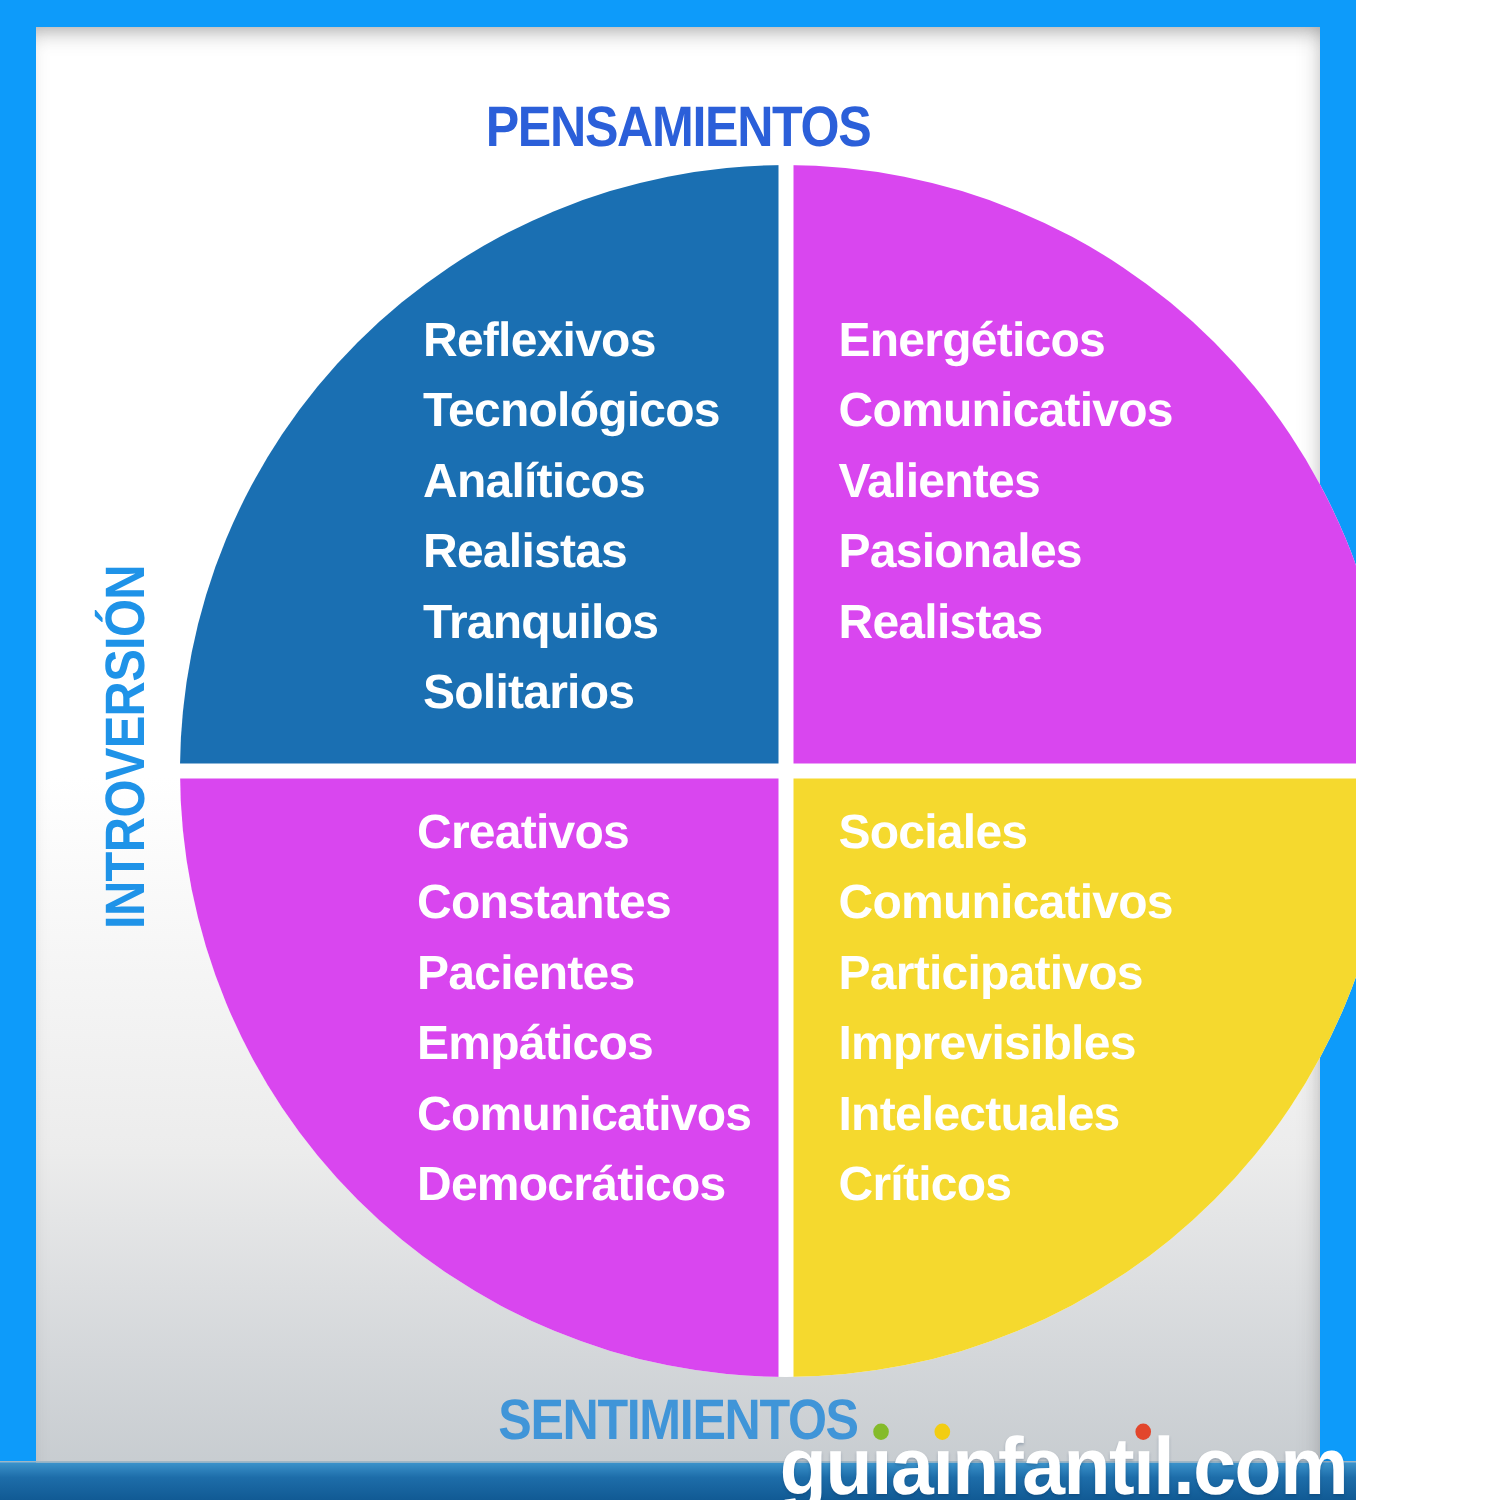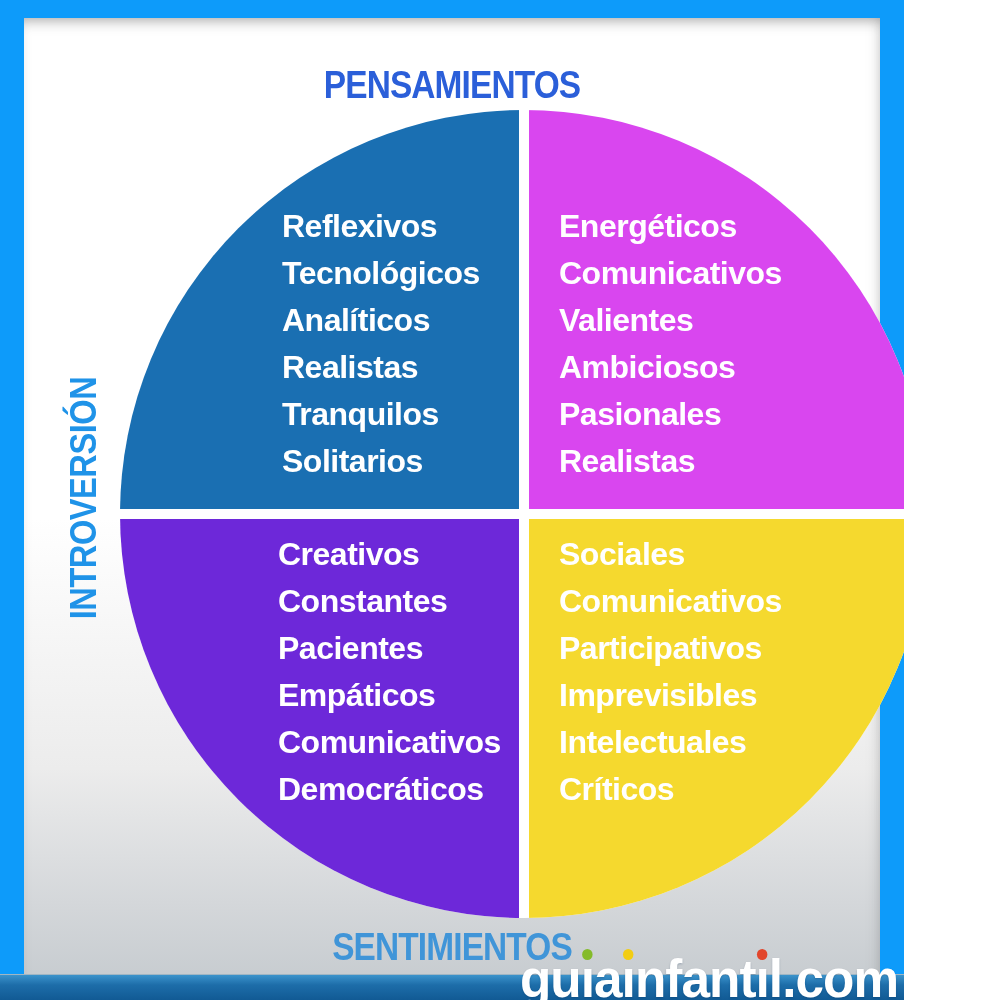--- a/index.html
+++ b/index.html
@@ -83,26 +83,25 @@
             <li>Realistas</li>
             <li>Tranquilos</li>
             <li>Solitarios</li>
           </ul>
       </div>
       <div class="q q1" style="background: #d946ef;">
         <ul class="traits" style="color: rgb(255, 255, 255);">
             <li>Energéticos</li>
             <li>Comunicativos</li>
             <li>Valientes</li>
-            <li>Ambiciosos</li>
             <li>Pasionales</li>
             <li>Realistas</li>
           </ul>
       </div>
-      <div class="q q2" style="background: #6d28d9; text-decoration: underline;">
+      <div class="q q2" style="background: #d946ef; text-decoration: underline;">
         <ul class="traits" style="color: rgb(255, 255, 255);">
             <li>Creativos</li>
             <li>Constantes</li>
             <li>Pacientes</li>
             <li>Empáticos</li>
             <li>Comunicativos</li>
             <li>Democráticos</li>
           </ul>
       </div>
       <div class="q q3" style="background: rgb(245, 217, 46); margin-left: 24px;">

